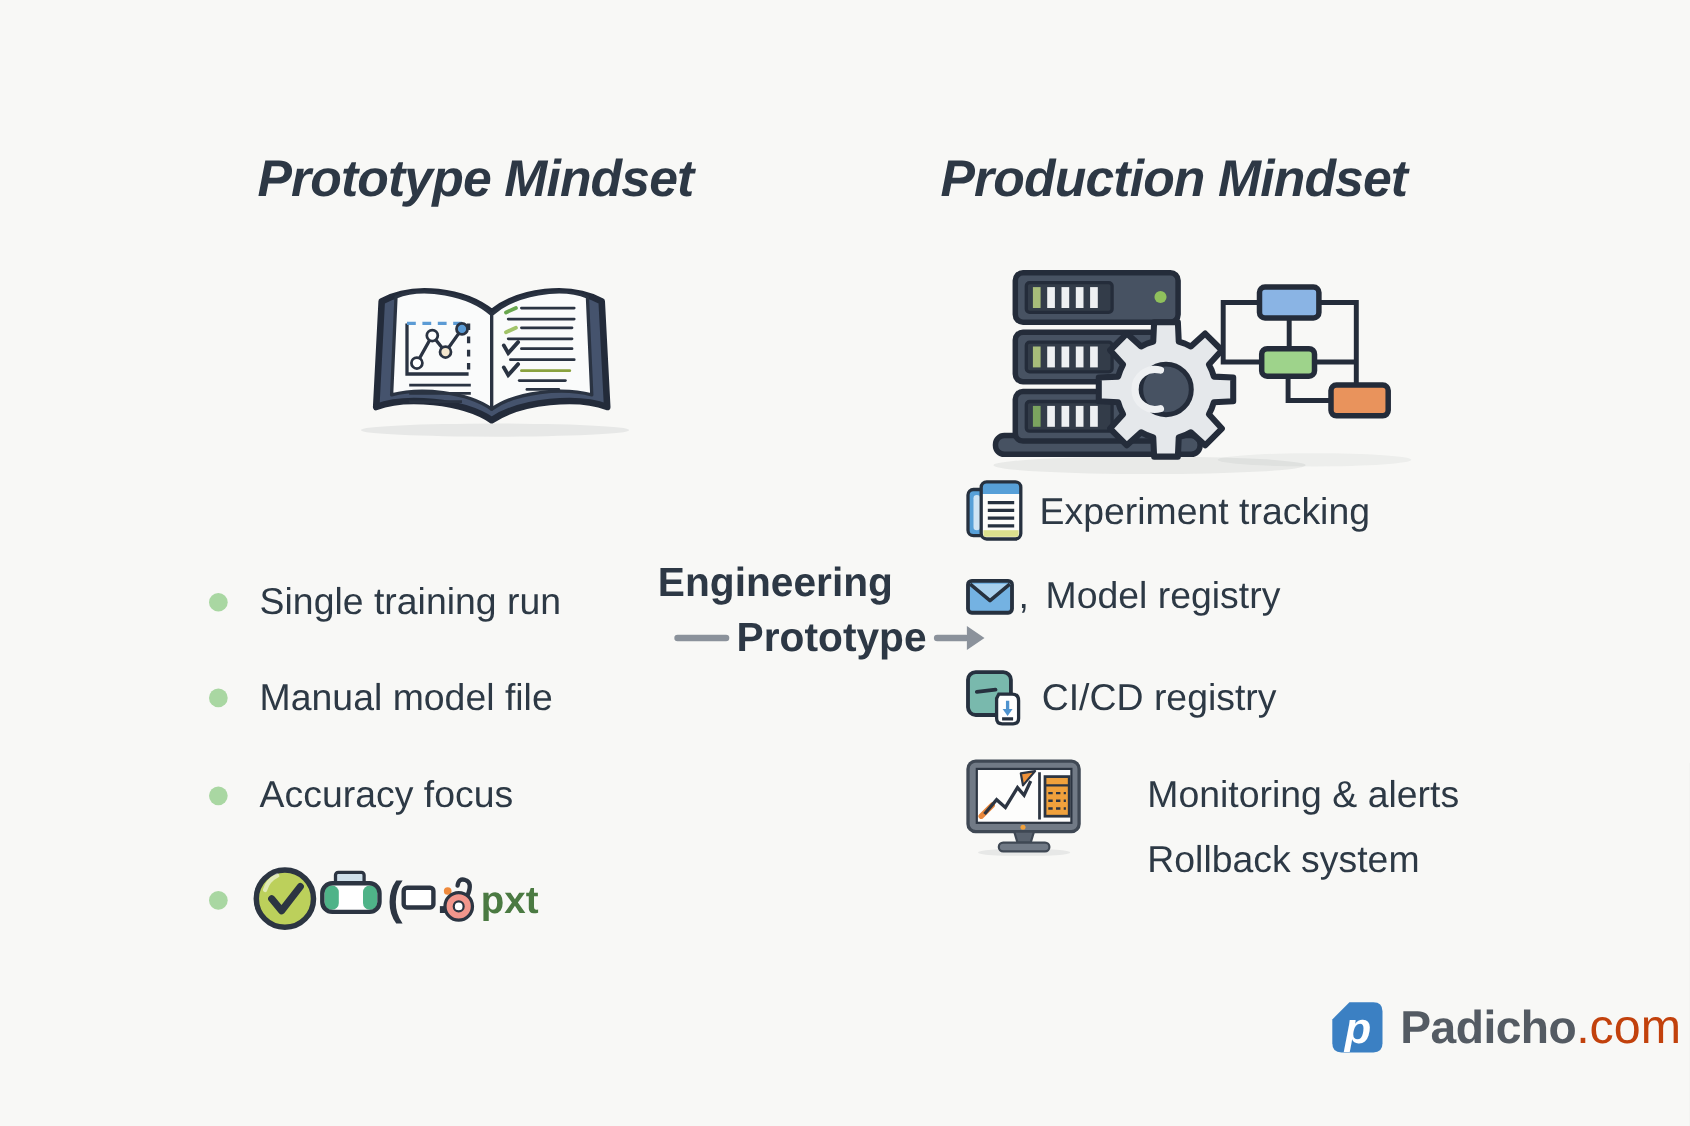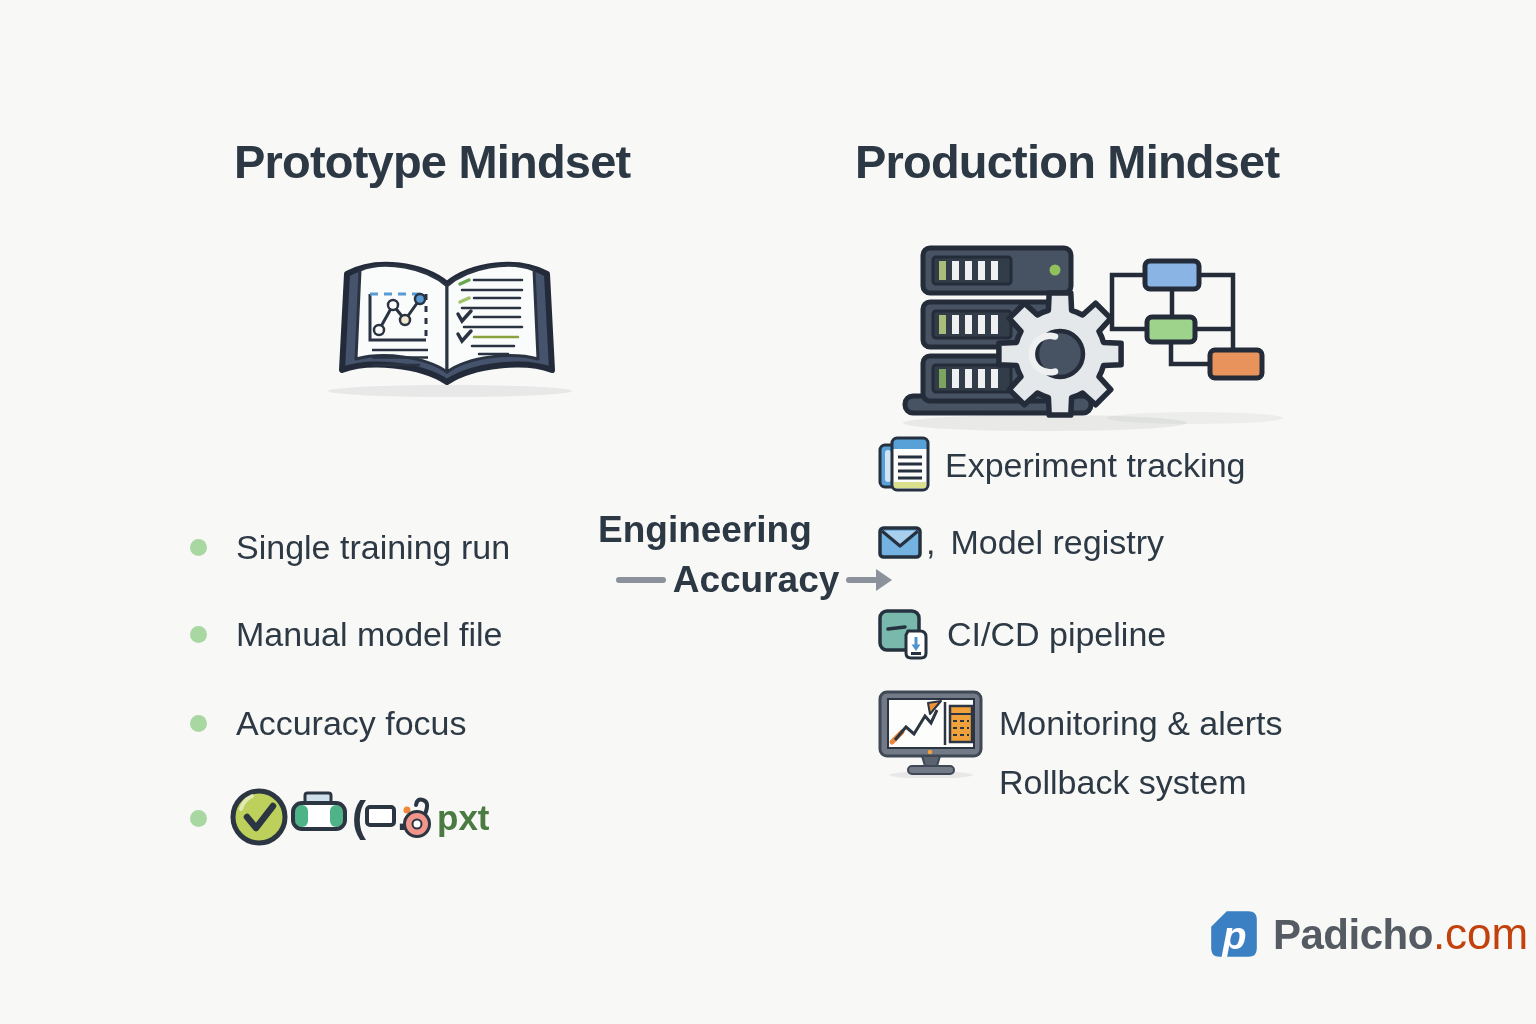--- a/index.html
+++ b/index.html
@@ -1,21 +1,21 @@
 <!DOCTYPE html>
 <html><head>
 <meta charset="utf-8">
 <style>
   * { margin:0; padding:0; box-sizing:border-box; }
   body { background:#e8e8e6; font-family:"Liberation Sans", sans-serif; }
   .canvas {
     position:relative; width:1536px; height:1024px; margin:0 auto;
     background:#f8f8f6; overflow:hidden; color:#2f3b48;
   }
-  .title { position:absolute; font-size:47px; font-weight:700; color:#2d3845; letter-spacing:-0.8px; white-space:nowrap; }
+  .title { position:absolute; font-size:47px; font-weight:700; color:#2d3845; letter-spacing:-0.8px; white-space:nowrap;font-style:italic; }
   #title-left  { left:234px; top:134px; }
   #title-right { left:855px; top:134px; }
 
   .illu { position:absolute; }
   #book-illu    { left:322px; top:242px; }
   #servers-illu { left:895px; top:238px; }
 
   .l-row { position:absolute; left:190px; height:54px; display:flex; align-items:center; gap:29px; }
   .dot { width:17px; height:17px; border-radius:50%; background:#a9d7a2; flex:0 0 auto; }
   .l-text { font-size:34px; font-weight:500; color:#2d3945; white-space:nowrap; }
@@ -30,21 +30,21 @@
   .arrow-shape { display:flex; align-items:center; }
   .arrow-shaft { width:32px; height:6px; background:#8b929b; border-radius:3px; }
   .arrow-head { width:0; height:0; border-left:16px solid #8b929b; border-top:11px solid transparent; border-bottom:11px solid transparent; margin-left:-2px; }
 
   .r-row { position:absolute; left:878px; display:flex; align-items:center; gap:15px; }
   .r-text { font-size:34px; font-weight:500; color:#2d3945; white-space:nowrap; }
   .r-sep { font-size:34px; font-weight:500; color:#2d3945; margin-left:-11px; align-self:flex-end; }
   #r-row-0 { top:436px;text-align:center; } #r-row-1 { top:523px; } #r-row-2 { top:607px; }
   #r-row-3 { top:690px; align-items:flex-start; }
   .r-text-stack { margin-top:4px; }
-  .r-text-stack .r-text { display:block; line-height:59px; }
+  .r-text-stack .r-text { display:block; line-height:59px;margin-left:44px; }
 
   .logo { position:absolute; left:1206px; top:906px; display:flex; align-items:center; gap:11px; }
   .logo-word { font-size:42px; font-weight:700; color:#545b63; letter-spacing:-0.5px; }
   .logo-domain { font-size:44px; font-weight:400; color:#c2410c; }
 </style>
 </head>
 <body>
 
 <div class="canvas">
 
@@ -186,21 +186,21 @@
         <circle cx="188" cy="41" r="4.5" fill="#ffffff" stroke="#2c3542" stroke-width="2"></circle>
       </g>
       <text x="208" y="47" font-size="35" font-weight="600" fill="#4b7a42">pxt</text>
     </svg>
   </div>
 
   <div class="center-block">
     <div class="center-line1">Engineering</div>
     <div class="center-line2">
       <span class="dash"></span>
-      <span class="word">Accuracy</span>
+      <span class="word">Prototype</span>
       <span class="arrow-shape">
         <span class="arrow-shaft"></span>
           <span class="arrow-head"></span>
       </span>
     </div>
   </div>
 
   <div class="r-row" id="r-row-0">
     <svg width="52" height="58" viewBox="0 0 52 58">
       <rect x="2" y="9" width="24" height="42" rx="5" fill="#57a0d8" stroke="#26313f" stroke-width="3"></rect>
@@ -226,21 +226,21 @@
 
   <div class="r-row" id="r-row-2">
     <svg width="54" height="54" viewBox="0 0 54 54">
       <rect x="2" y="4" width="39" height="39" rx="7" fill="#79b9ad" stroke="#26313f" stroke-width="3.5"></rect>
       <path d="M10,22 L27,20" stroke="#26313f" stroke-width="3.5" stroke-linecap="round"></path>
       <path d="M30,24 H42 Q48,24 48,30 V46 Q48,51 43,51 H33 Q28,51 28,46 V28 Z" fill="#ffffff" stroke="#26313f" stroke-width="3"></path>
       <path d="M38,30 V39" stroke="#4f93cf" stroke-width="3"></path>
       <path d="M33.5,37.5 H42.5 L38,44 Z" fill="#4f93cf"></path>
       <path d="M33,46.5 H43" stroke="#26313f" stroke-width="3"></path>
     </svg>
-    <span class="r-text">CI/CD pipeline</span>
+    <span class="r-text">CI/CD registry</span>
   </div>
 
   <div class="r-row" id="r-row-3">
     <svg width="106" height="88" viewBox="0 0 106 88">
       <ellipse cx="53" cy="85" rx="42" ry="3.5" fill="rgba(40,50,60,0.08)"></ellipse>
       <rect x="2" y="2" width="101" height="64" rx="7" fill="#717a86" stroke="#3f4854" stroke-width="3"></rect>
       <rect x="10" y="9" width="86" height="49" fill="#fdfdfc" stroke="#2c3542" stroke-width="2"></rect>
       <path d="M14,52 L24,42" stroke="#e8873c" stroke-width="5" stroke-linecap="round"></path>
       <path d="M17,50 L28,37 L36,44 L47,26 L53,33 L59,20" fill="none" stroke="#2c3542" stroke-width="3"></path>
       <path d="M52,24 L63,11 L50,13 Z" fill="#f09238" stroke="#2c3542" stroke-width="2" stroke-linejoin="round"></path>

